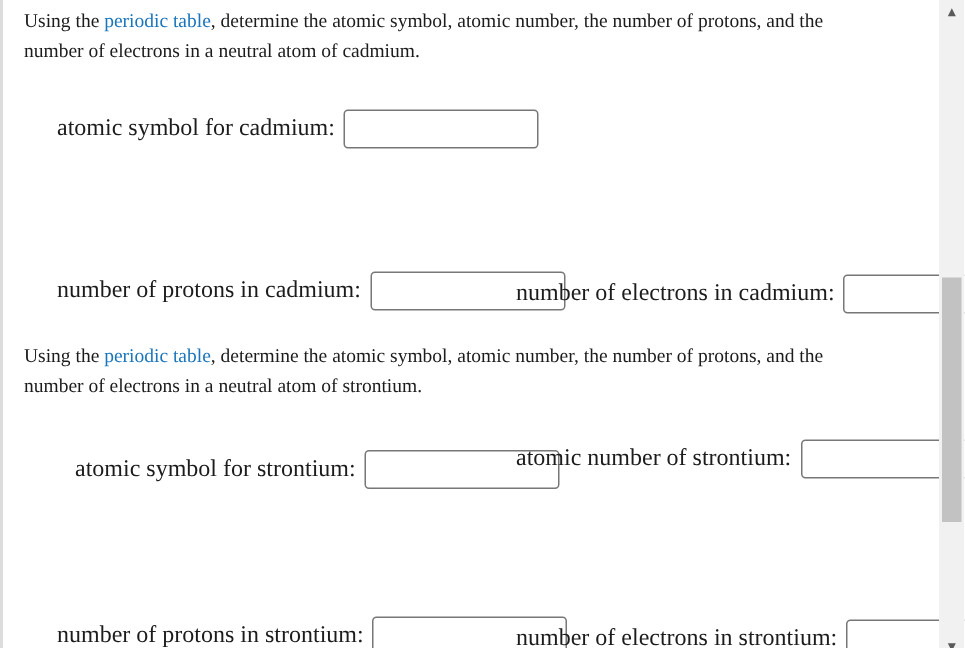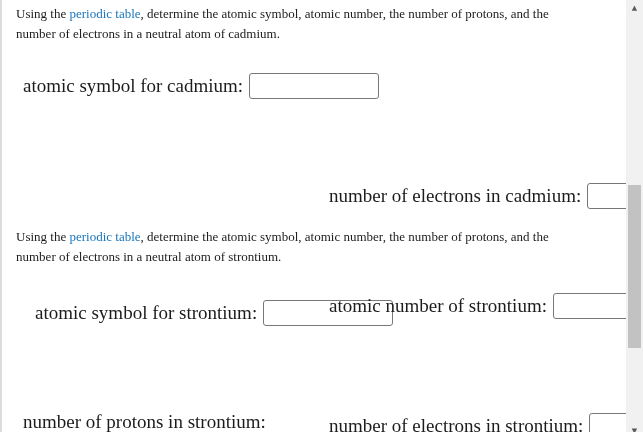--- a/index.html
+++ b/index.html
@@ -28,44 +28,45 @@
     cursor: pointer;
   }
   .pair {
     position: absolute;
     display: flex;
     align-items: center;
     height: 26px;
     white-space: nowrap;
   }
   .flabel {
-    font-size: 19px;
+    font-size: 16px;
     color: var(--text, #1c1c1c);
     margin-right: 6px;
+    margin-left: 15px;
   }
   .fbox {
     box-sizing: border-box;
     width: 130px;
     height: 26px;
     border: 1px solid var(--input_border, #777777);
     border-radius: 3px;
     background: #ffffff;
     font-family: "Liberation Serif", "DejaVu Serif", serif;
     font-size: 13px;
     padding: 2px 4px;
     outline: none;
   }
   
   .pos-s1l { left: 21px;  top: 73px; }
   .pos-s1r { left: 327px; top: 77px; }
   .pos-s2l { left: 21px;  top: 181px; }
   .pos-s2r { left: 327px; top: 183px; }
   .pos-s3l { left: 33px;  top: 300px; }
   .pos-s3r { left: 327px; top: 293px; }
-  .pos-s4l { left: 21px;  top: 411px; flex-direction: column; }
+  .pos-s4l { left: 21px;  top: 411px; }
   .pos-s4r { left: 327px; top: 413px; }
   .pos-p1 { top: 4px; }
   .pos-p2 { top: 227px; }
 
   
   .scrollbar {
     position: absolute;
     top: 0; right: 0;
     width: 17px; height: 440px;
     background: var(--scrollbar_track, #f1f1f1);
@@ -101,20 +102,24 @@
 
   <div class="para pos-p1">
     <span>Using the </span><a class="link">periodic table</a><span>, determine the atomic symbol, atomic number, the number of protons, and the number of electrons in a neutral atom of cadmium.</span>
   </div>
 
   <div class="pair pos-s1l">
     <label class="flabel">atomic symbol for cadmium:</label>
     <input class="fbox" type="text" value="" style="">
   </div>
 
+  <div class="pair pos-s2l">
+    <label class="flabel">number of protons in cadmium:</label>
+    <input class="fbox" type="text" value="" style="">
+  </div>
   <div class="pair pos-s2r">
     <label class="flabel">number of electrons in cadmium:</label>
     <input class="fbox" type="text" value="" style="">
   </div>
 
   <div class="para pos-p2">
     <span>Using the </span><a class="link">periodic table</a><span>, determine the atomic symbol, atomic number, the number of protons, and the number of electrons in a neutral atom of strontium.</span>
   </div>
 
   <div class="pair pos-s3l">

